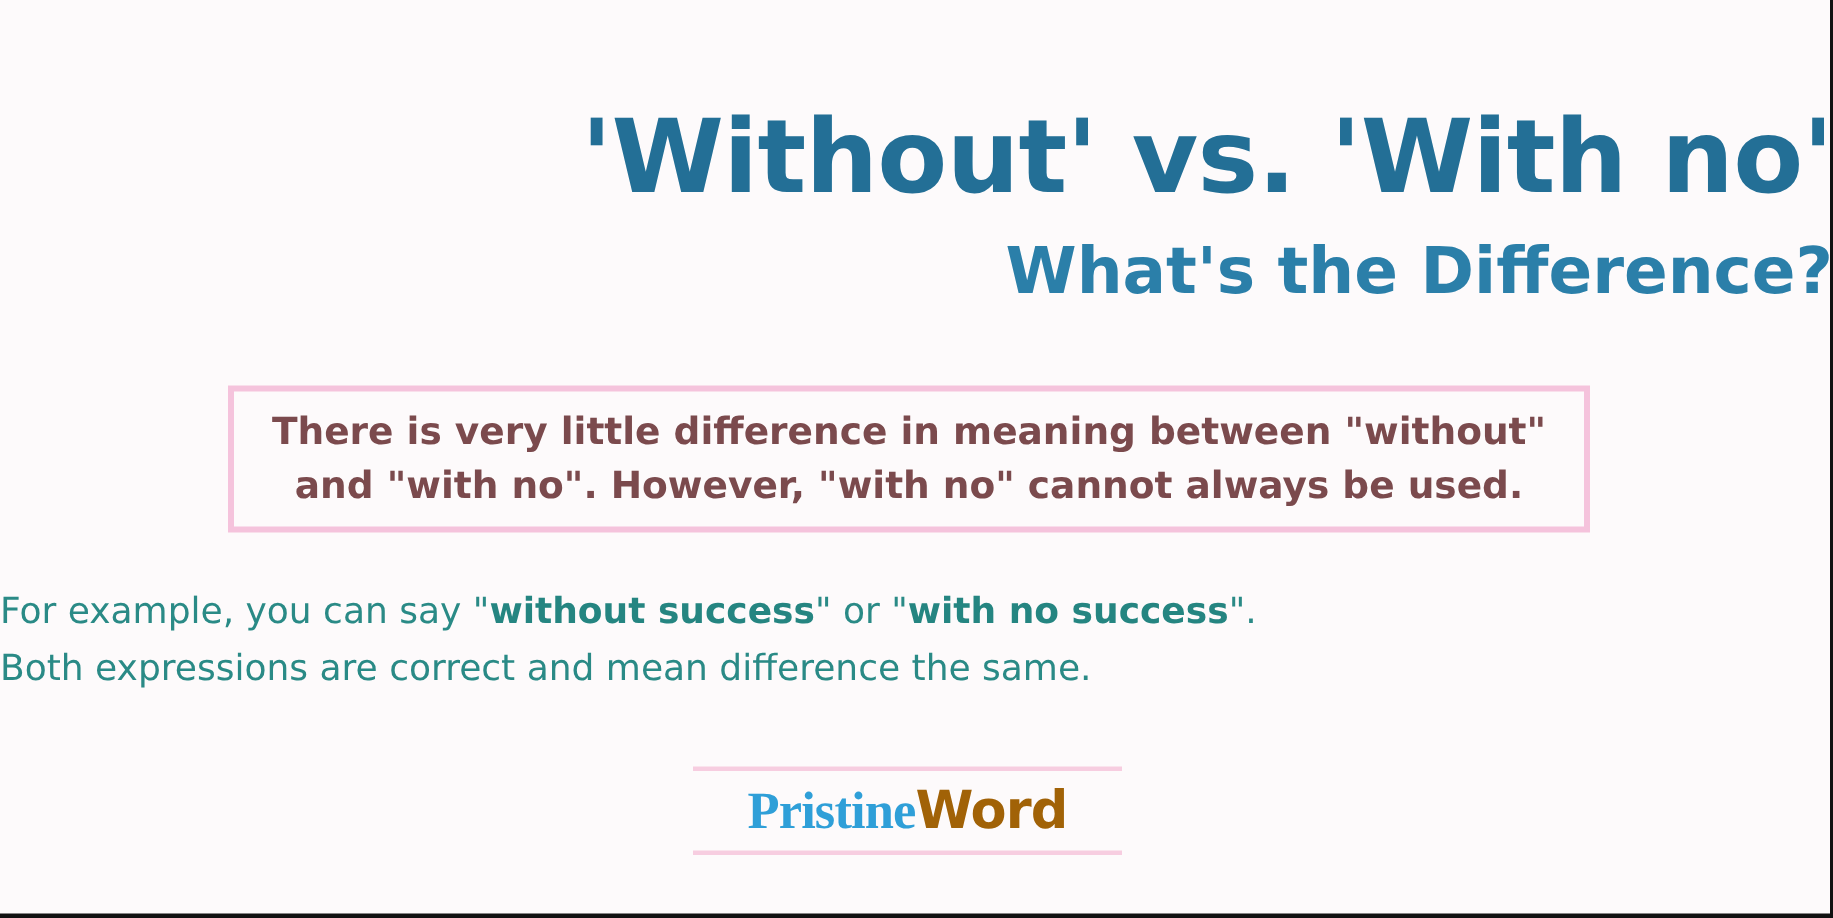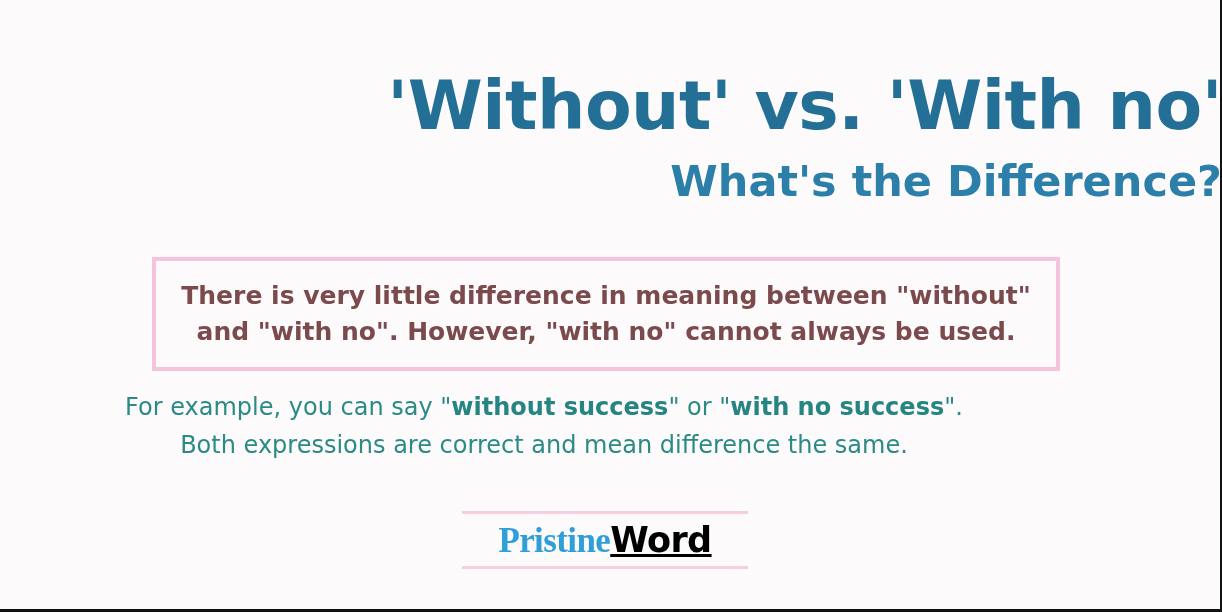--- a/index.html
+++ b/index.html
@@ -55,21 +55,21 @@
     padding-top: 20px;
     white-space: nowrap;
   }
 
   
   .callout-box {
     position: absolute;
     left: 152px;
     top: 257px;
     width: 908px;
-    height: 114px;
+    height: 98px;
     box-sizing: border-box;
     border: 4px solid #f5c3dc;
     background: #fdfafb;
     display: flex;
     align-items: center;
     justify-content: center;
   }
 
   .callout-text {
     font-family: "DejaVu Sans", sans-serif;
@@ -80,21 +80,20 @@
     line-height: 1.45;
     padding: 0 10px;
   }
 
   
   .example-block {
     position: absolute;
     left: 0;
     top: 389px;
     width: 1088px;
-    text-align: center;
   }
 
   .example-text {
     font-family: "DejaVu Sans", sans-serif;
     font-size: 24px;
     font-weight: normal;
     color: #2a8a86;
     line-height: 1.58;
     margin: 0;
   }
@@ -123,21 +122,21 @@
     font-family: "DejaVu Sans", sans-serif;
     font-size: 35px;
     font-weight: bold;
     line-height: 1.0;
     padding: 9px 0 8px 0;
     white-space: nowrap;
     letter-spacing: -0.6px;
   }
 
   .logo-pristine { color: #2f9fd8; font-family: Liberation Serif, serif; }
-  .logo-word     { color: #000000; text-decoration: underline; }
+  .logo-word     { color: #a16207; }
 </style>
 </head>
 <body>
 
 <div id="page">
 
   <div class="title-block">
     <h1 class="main-title">'Without' vs. 'With no'</h1>
     <h2 class="sub-title">What's the Difference?</h2>
   </div>

